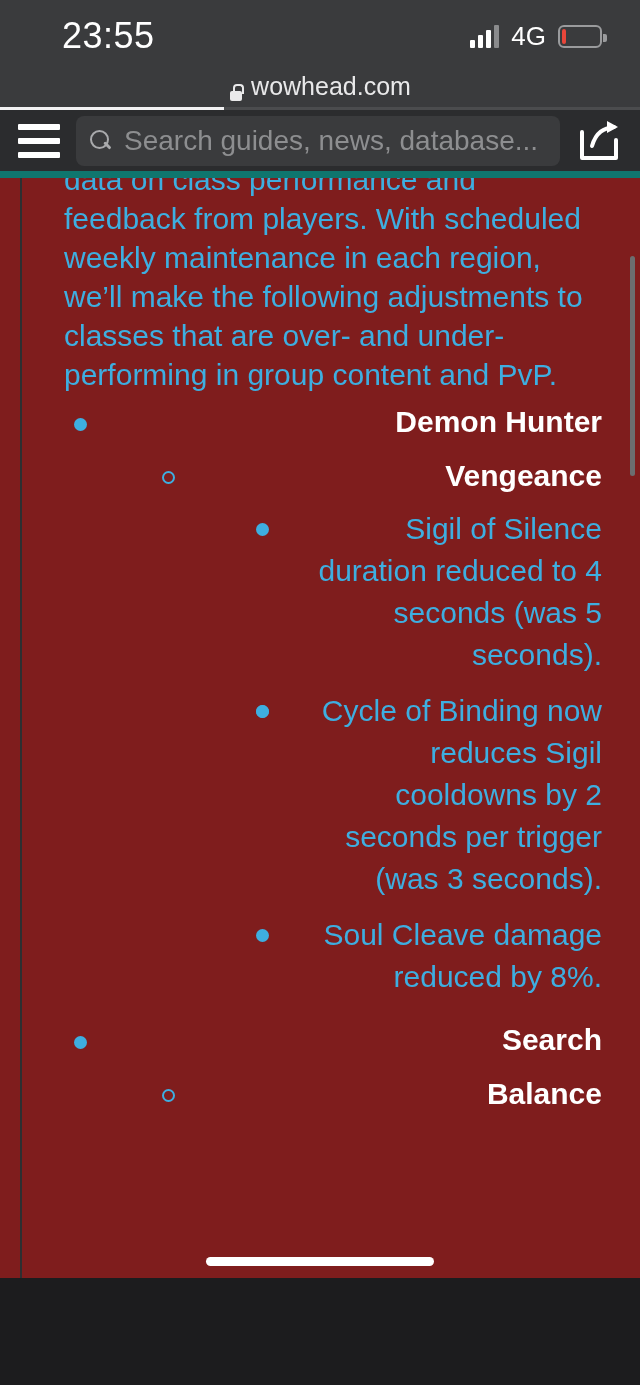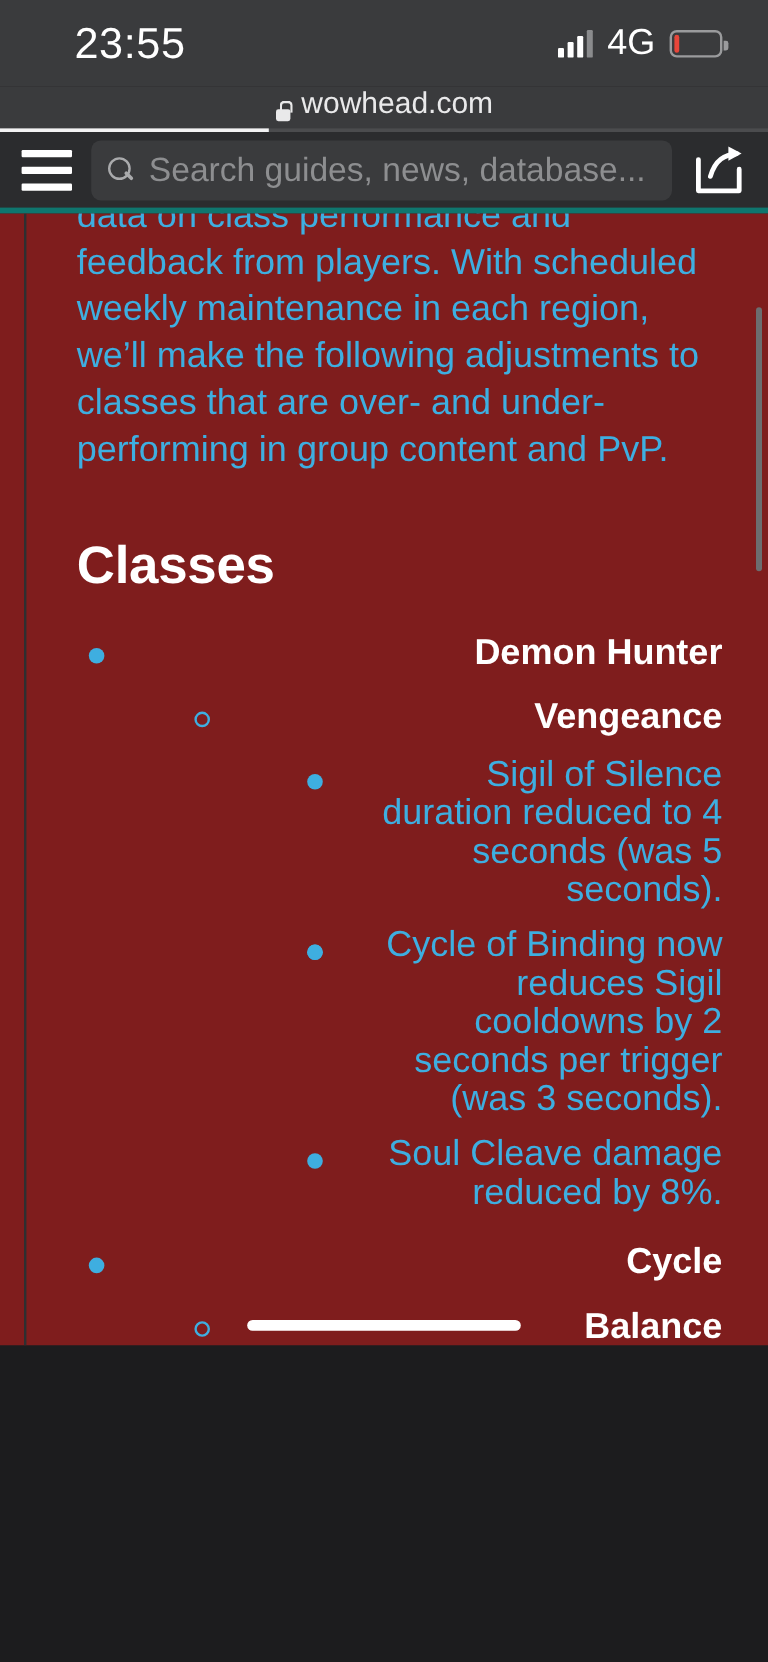--- a/index.html
+++ b/index.html
@@ -6,21 +6,21 @@
   html, body {
     width: 640px;
     height: 1385px;
     background: #1c1c1e;
     font-family: "Liberation Sans", sans-serif;
     overflow: hidden;
   }
   .phone {
     position: relative;
     width: 640px;
-    height: 1121px;
+    height: 1278px;
     background: #222325;
     overflow: hidden;
   }
 
   
   .statusbar {
     position: relative;
     height: 72px;
     background: #3a3b3d;
     display: flex;
@@ -49,21 +49,21 @@
     display: block;
     width: 5px;
     background: #ffffff;
     border-radius: 1px;
   }
   .signal i:nth-child(1) { height: 8px; }
   .signal i:nth-child(2) { height: 13px; }
   .signal i:nth-child(3) { height: 18px; }
   .signal i:nth-child(4) { height: 23px; background: #8a8b8d; }
   .network {
-    font-size: 30px;
+    font-size: 26px;
     color: #ffffff;
   }
   .battery {
     position: relative;
     width: 44px;
     height: 23px;
     border: 2px solid #9a9b9d;
     border-radius: 6px;
     padding: 2px;
   }
@@ -132,21 +132,21 @@
   }
 
   
   .siteheader {
     height: 68px;
     background: #2b2c2e;
     display: flex;
     align-items: center;
     padding: 0 18px;
     gap: 16px;
-    border-bottom: 5px solid #0f766e;
+    border-bottom: 7px solid #0f766e;
   }
   .hamburger {
     width: 42px;
     height: 34px;
     display: flex;
     flex-direction: column;
     justify-content: space-between;
     flex: 0 0 auto;
   }
   .hamburger span {
@@ -292,21 +292,21 @@
     position: absolute;
     left: 12px;
     top: 15px;
     width: 13px; height: 13px;
     border-radius: 50%;
     background: #3eaee0;
   }
   .lvl3-text {
     display: block;
     font-size: 30px;
-    line-height: 32px;
+    line-height: 42px;
     color: #3eaee0;
   }
 
   
   .scroll-indicator {
     position: absolute;
     right: 5px;
     top: 78px;
     width: 5px;
     height: 220px;
@@ -377,21 +377,20 @@
   </div>
 
   <div class="content">
     <div class="left-rule"></div>
     <div class="scroll-indicator"></div>
 
     <div class="content-inner">
 
       <p class="para">data on class performance and feedback from players. With scheduled weekly maintenance in each region, we’ll make the following adjustments to classes that are over- and under-performing in group content and PvP.</p>
 
-      <h2 class="section-title">Classes</h2>
 
       <ul class="lvl1">
 
         <li>
           <span class="bullet"></span>
           <span class="lvl1-label">Demon Hunter</span>
 
           <ul class="lvl2">
             <li>
               <span class="bullet"></span>
@@ -413,21 +412,21 @@
                   <span class="bullet"></span>
                   <span class="lvl3-text">Soul Cleave damage reduced by 8%.</span>
                 </li>
               </ul>
             </li>
           </ul>
         </li>
 
         <li style="margin-top:22px;">
           <span class="bullet"></span>
-          <span class="lvl1-label">Cycle</span>
+          <span class="lvl1-label">Search</span>
 
           <ul class="lvl2">
             <li>
               <span class="bullet"></span>
               <span class="lvl2-label">Balance</span>
 
               
             </li>
           </ul>
         </li>

